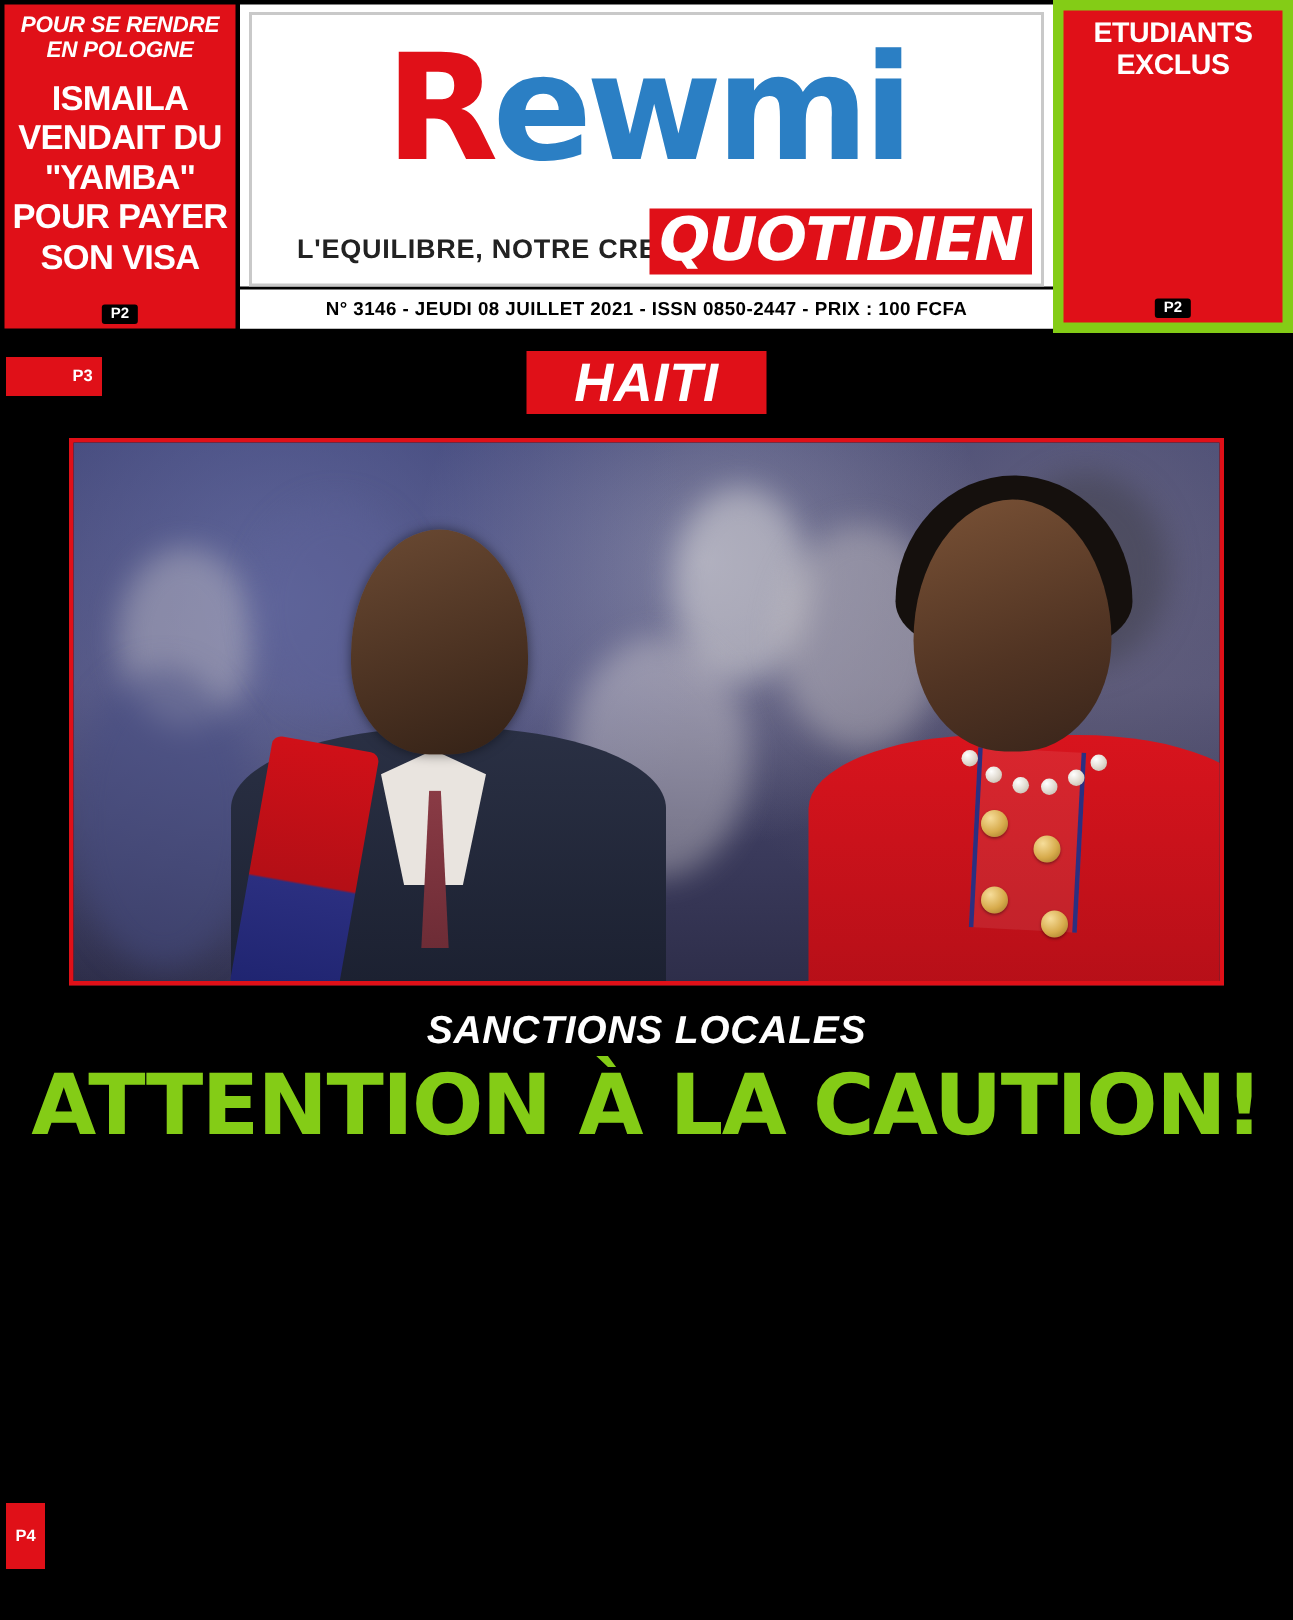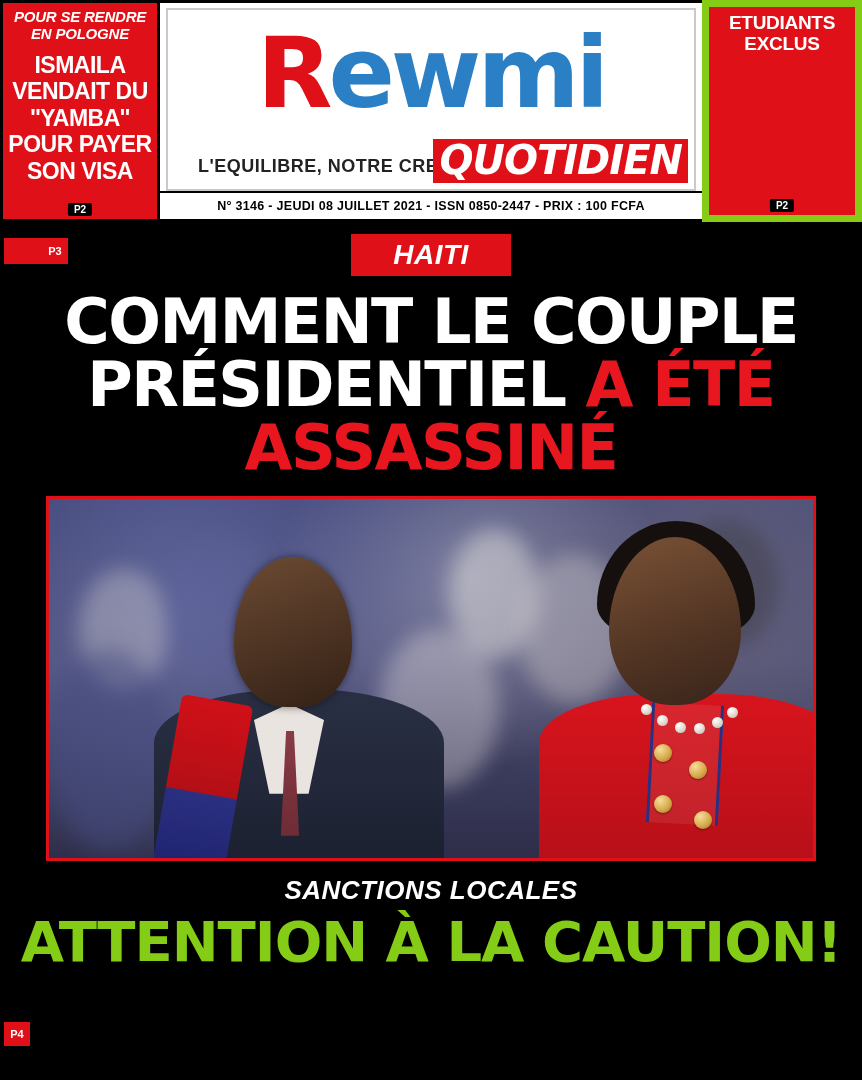--- a/index.html
+++ b/index.html
@@ -190,39 +190,39 @@
     display: flex;
     align-items: center;
     justify-content: center;
     padding-left: 38px;
   }
   .corner-flag-p4 {
     position: absolute;
     bottom: 46px;
     left: 4px;
     width: 26px;
-    height: 24px;
+    height: 44px;
     background: #e01018;
     color: #ffffff;
     font-size: 11px;
     font-weight: bold;
     display: flex;
     align-items: center;
     justify-content: center;
   }
 
   .section-tag {
     margin: 12px auto 0 auto;
     width: 160px;
     height: 42px;
     background: #e01018;
     color: #ffffff;
     font-weight: bold;
     font-style: italic;
-    font-size: 28px;
+    font-size: 36px;
     display: flex;
     align-items: center;
     justify-content: center;
     letter-spacing: 0.5px;
   }
 
   .lead-headline {
     margin: 14px 40px 0 40px;
     text-align: center;
     color: #ffffff;
@@ -406,25 +406,20 @@
     </div>
 
   </div>
 
   <div class="main">
 
     <div class="corner-flag-p3">P3</div>
 
     <div class="section-tag">HAITI</div>
 
-    <div class="lead-headline">
-      <span class="lead-line">COMMENT LE COUPLE</span>
-      <span class="lead-line"><span>PRÉSIDENTIEL </span><span class="hl-red">A ÉTÉ</span></span>
-      <span class="lead-line hl-red">ASSASSINÉ</span>
-    </div>
 
     <div class="photo-frame">
       <div class="photo">
         <div class="blob b1"></div>
         <div class="blob b2"></div>
         <div class="blob b3"></div>
         <div class="blob b4"></div>
         <div class="blob b5"></div>
         <div class="blob b6"></div>
         <div class="blob b7"></div>

